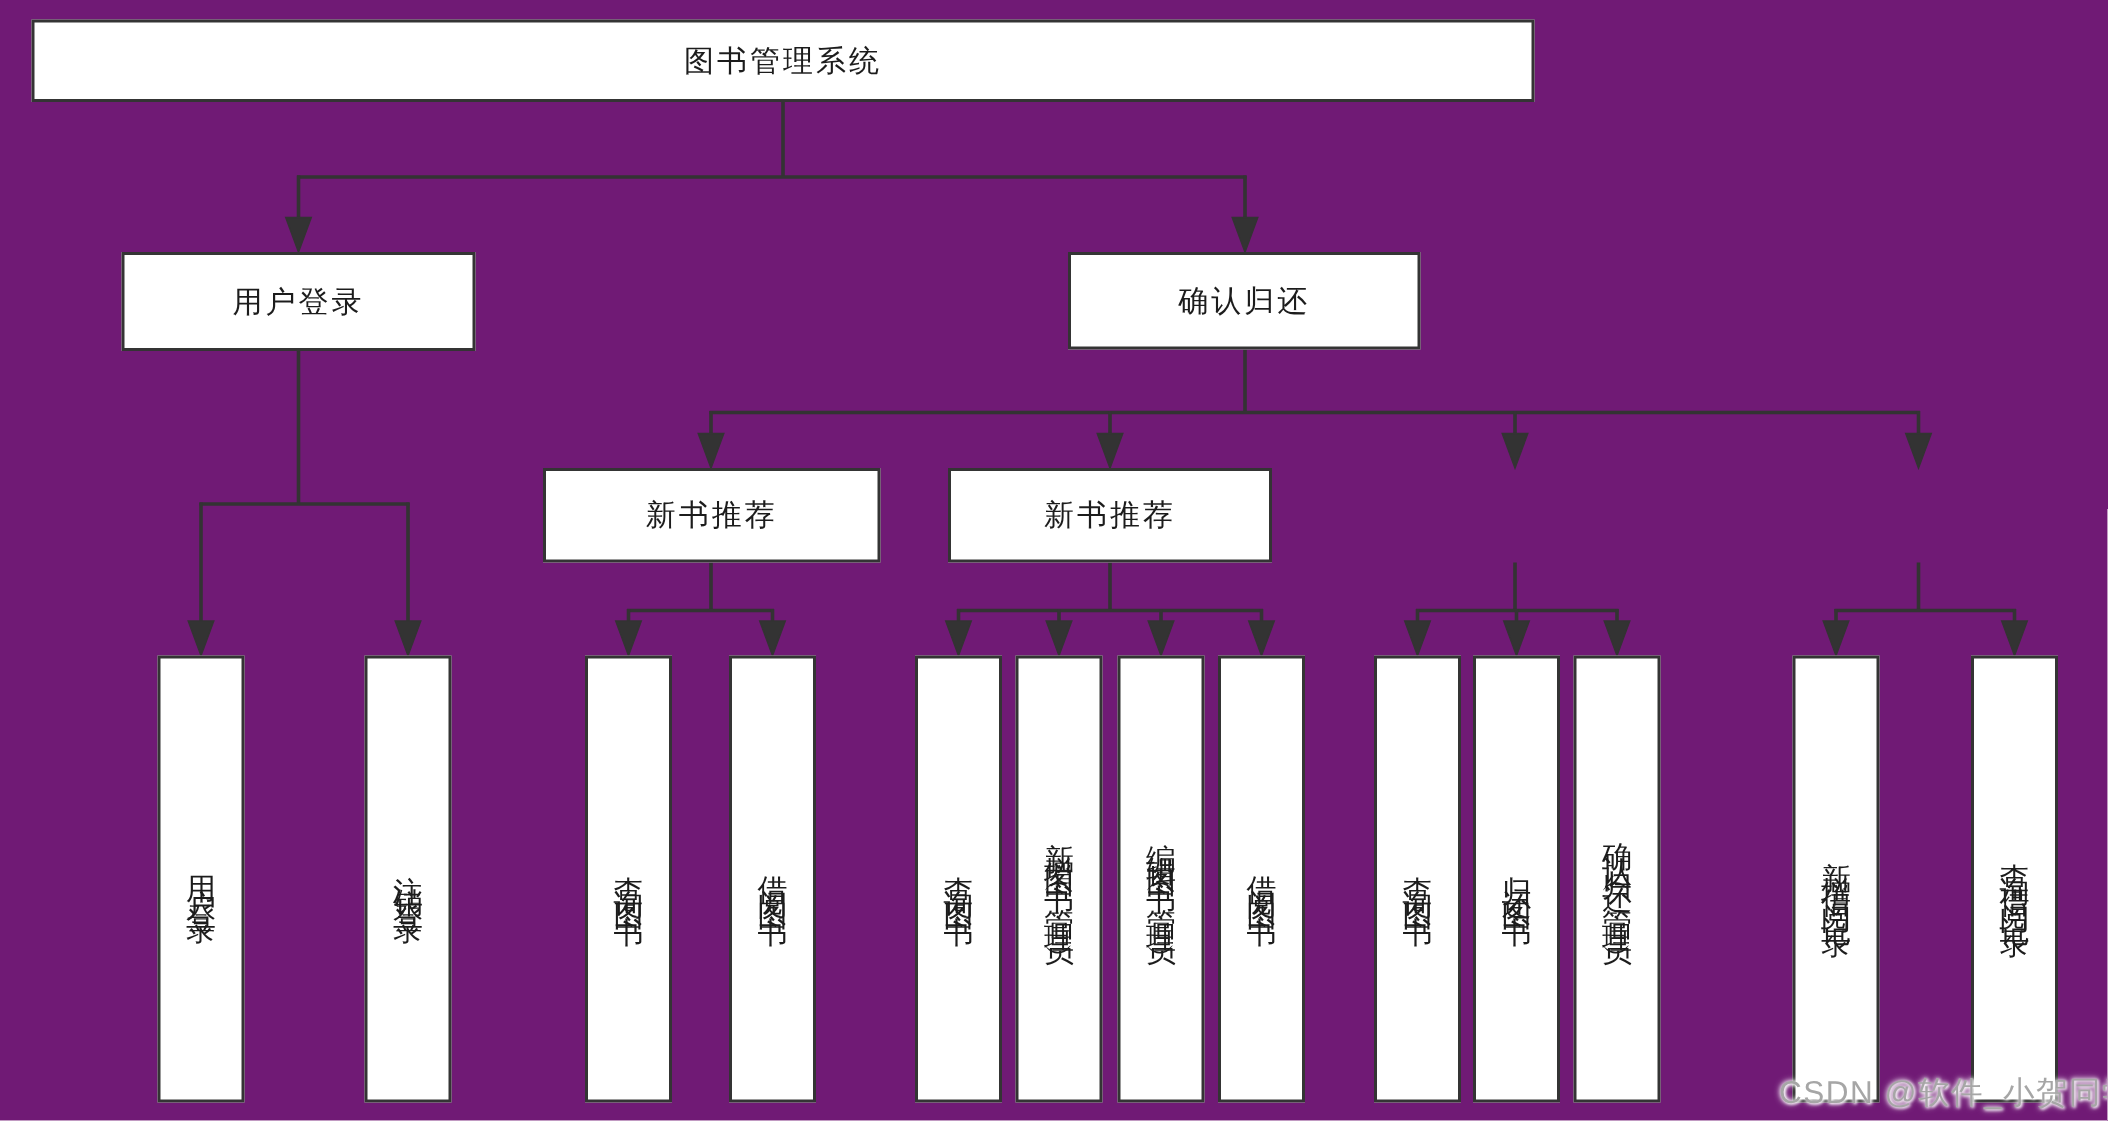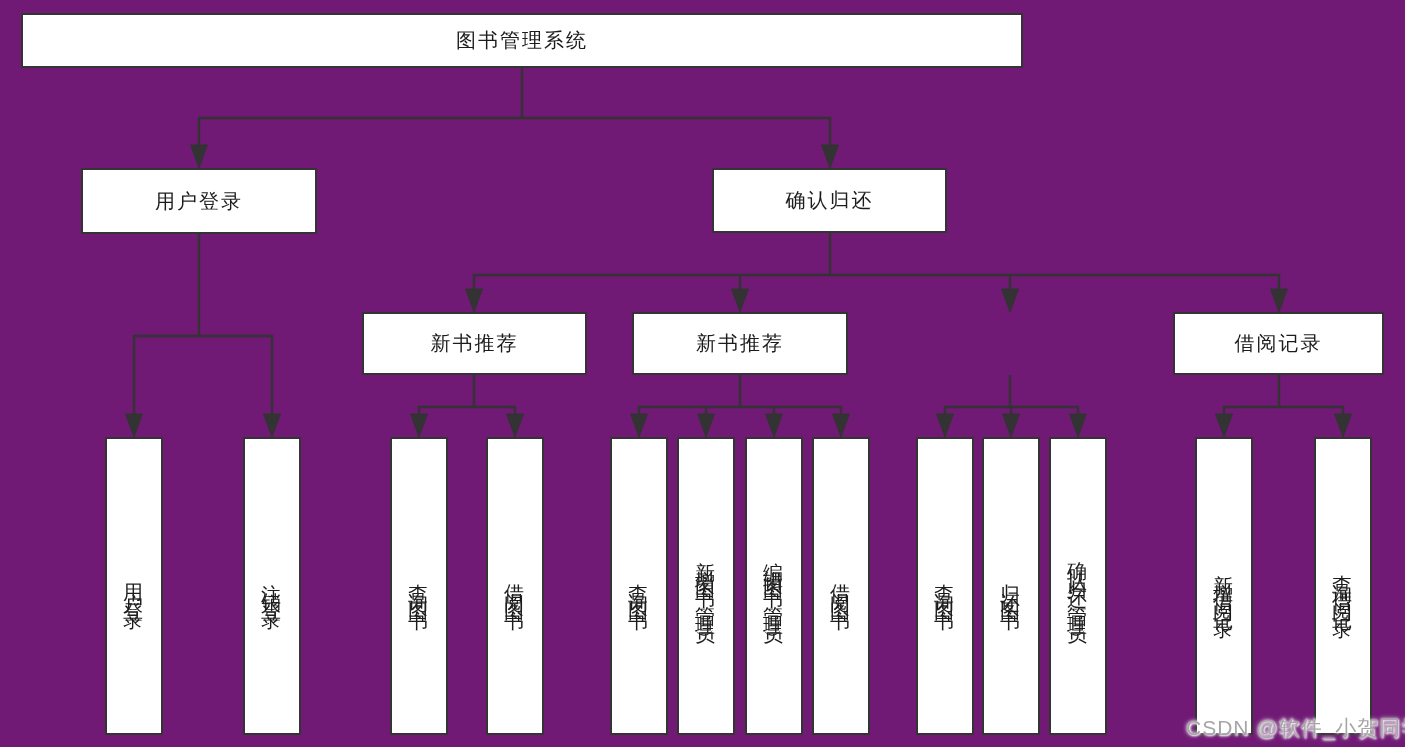--- a/index.html
+++ b/index.html
@@ -116,23 +116,20 @@
   <div class="node h" style="left:712px;top:168px;width:235px;height:65px">
     <span class="lbl">确认归还</span>
   </div>
 
   <div class="node h" style="left:362px;top:312px;width:225px;height:63px">
     <span class="lbl">新书推荐</span>
   </div>
   <div class="node h" style="left:632px;top:312px;width:216px;height:63px">
     <span class="lbl">新书推荐</span>
   </div>
-  <div class="node h" style="left:1173px;top:312px;width:211px;height:63px">
-    <span class="lbl">借阅记录</span>
-  </div>
 
   <div class="node v" style="left:105px;top:437px;width:58px;height:298px">
     <span class="lbl">用户登录</span>
   </div>
   <div class="node v" style="left:243px;top:437px;width:58px;height:298px">
     <span class="lbl">注销登录</span>
   </div>
 
   <div class="node v" style="left:390px;top:437px;width:58px;height:298px">
     <span class="lbl">查询图书</span>

